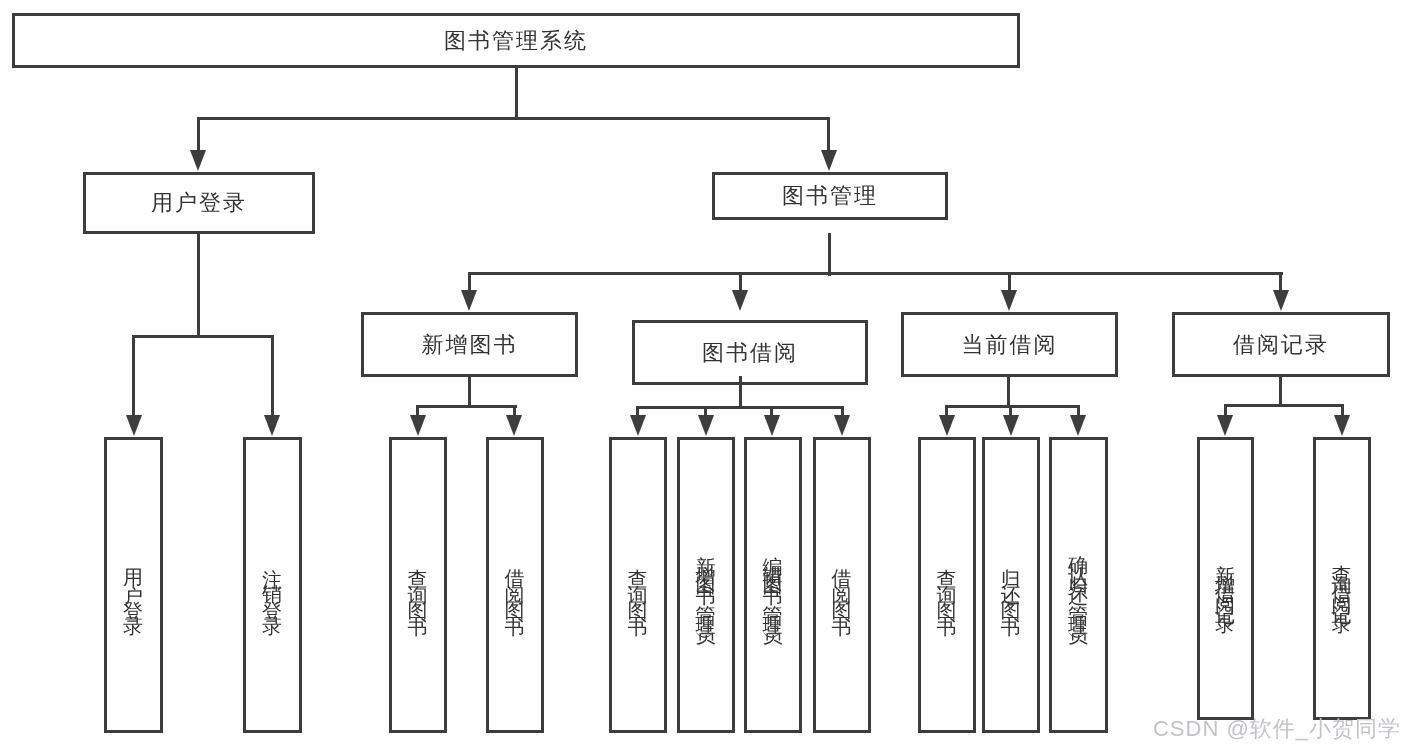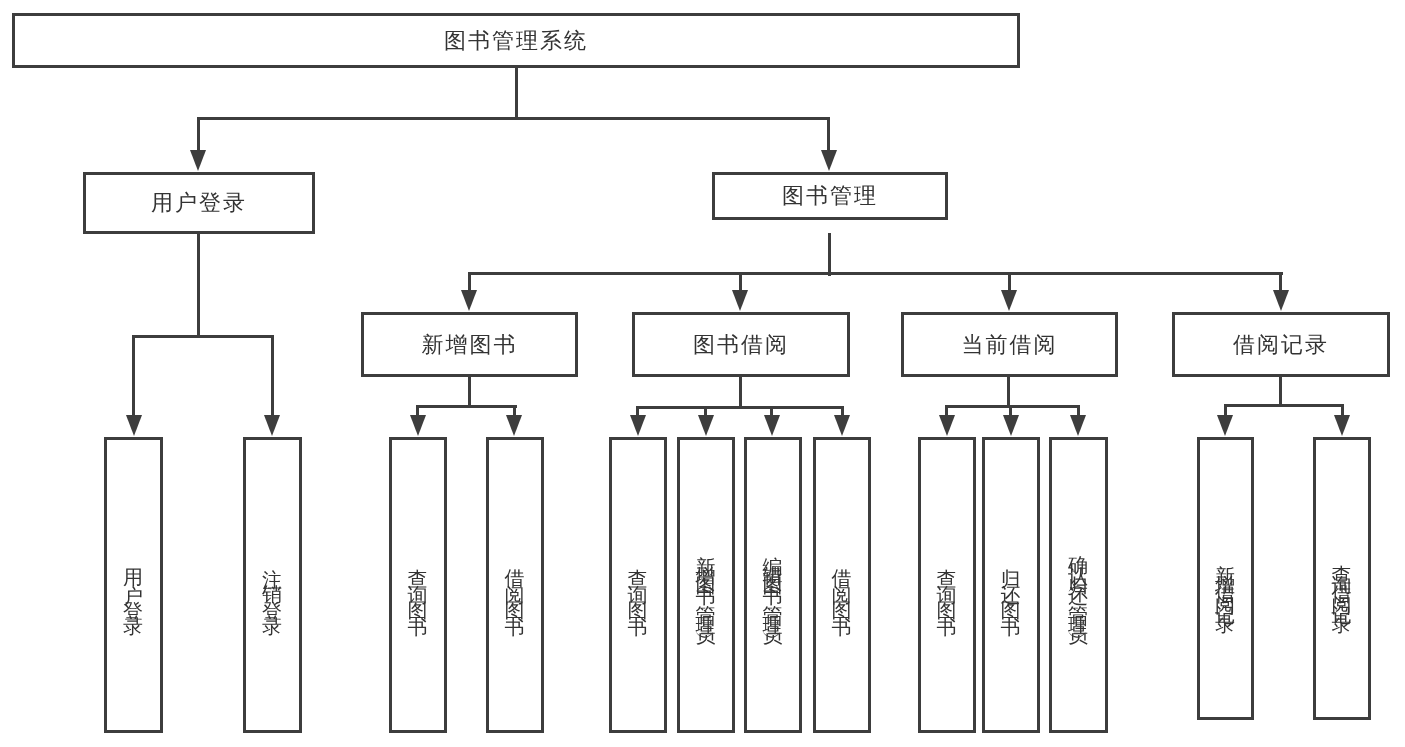--- a/index.html
+++ b/index.html
@@ -86,21 +86,21 @@
   <div class="ln" style="left:1008px;top:272px;width:3px;height:20px;"></div>
   <div class="ln" style="left:1279px;top:272px;width:3px;height:20px;"></div>
   <div class="arrow" style="left:461px;top:290px;"></div>
   <div class="arrow" style="left:732px;top:290px;"></div>
   <div class="arrow" style="left:1001px;top:290px;"></div>
   <div class="arrow" style="left:1273px;top:290px;"></div>
 
   <div class="node" style="left:361px;top:312px;width:217px;height:65px;">
     <span class="hlabel">新增图书</span>
   </div>
-  <div class="node" style="left:632px;top:312px;width:218px;height:65px;">
+  <div class="node" style="left:632px;top:320px;width:236px;height:65px;">
     <span class="hlabel">图书借阅</span>
   </div>
   <div class="node" style="left:901px;top:312px;width:217px;height:65px;">
     <span class="hlabel">当前借阅</span>
   </div>
   <div class="node" style="left:1172px;top:312px;width:218px;height:65px;">
     <span class="hlabel">借阅记录</span>
   </div>
 
   <div class="ln" style="left:468px;top:376px;width:3px;height:32px;"></div>
@@ -174,14 +174,15 @@
     <span class="vlabel long">确认归还（管理员）</span>
   </div>
 
   <div class="node leaf" style="left:1197px;top:437px;width:57px;height:283px;">
     <span class="vlabel long">新增借阅记录</span>
   </div>
   <div class="node leaf" style="left:1313px;top:437px;width:58px;height:283px;">
     <span class="vlabel long">查询借阅记录</span>
   </div>
 
+  <div class="watermark">CSDN @软件_小贺同学</div>
 
 </div>
 
 </body></html>

